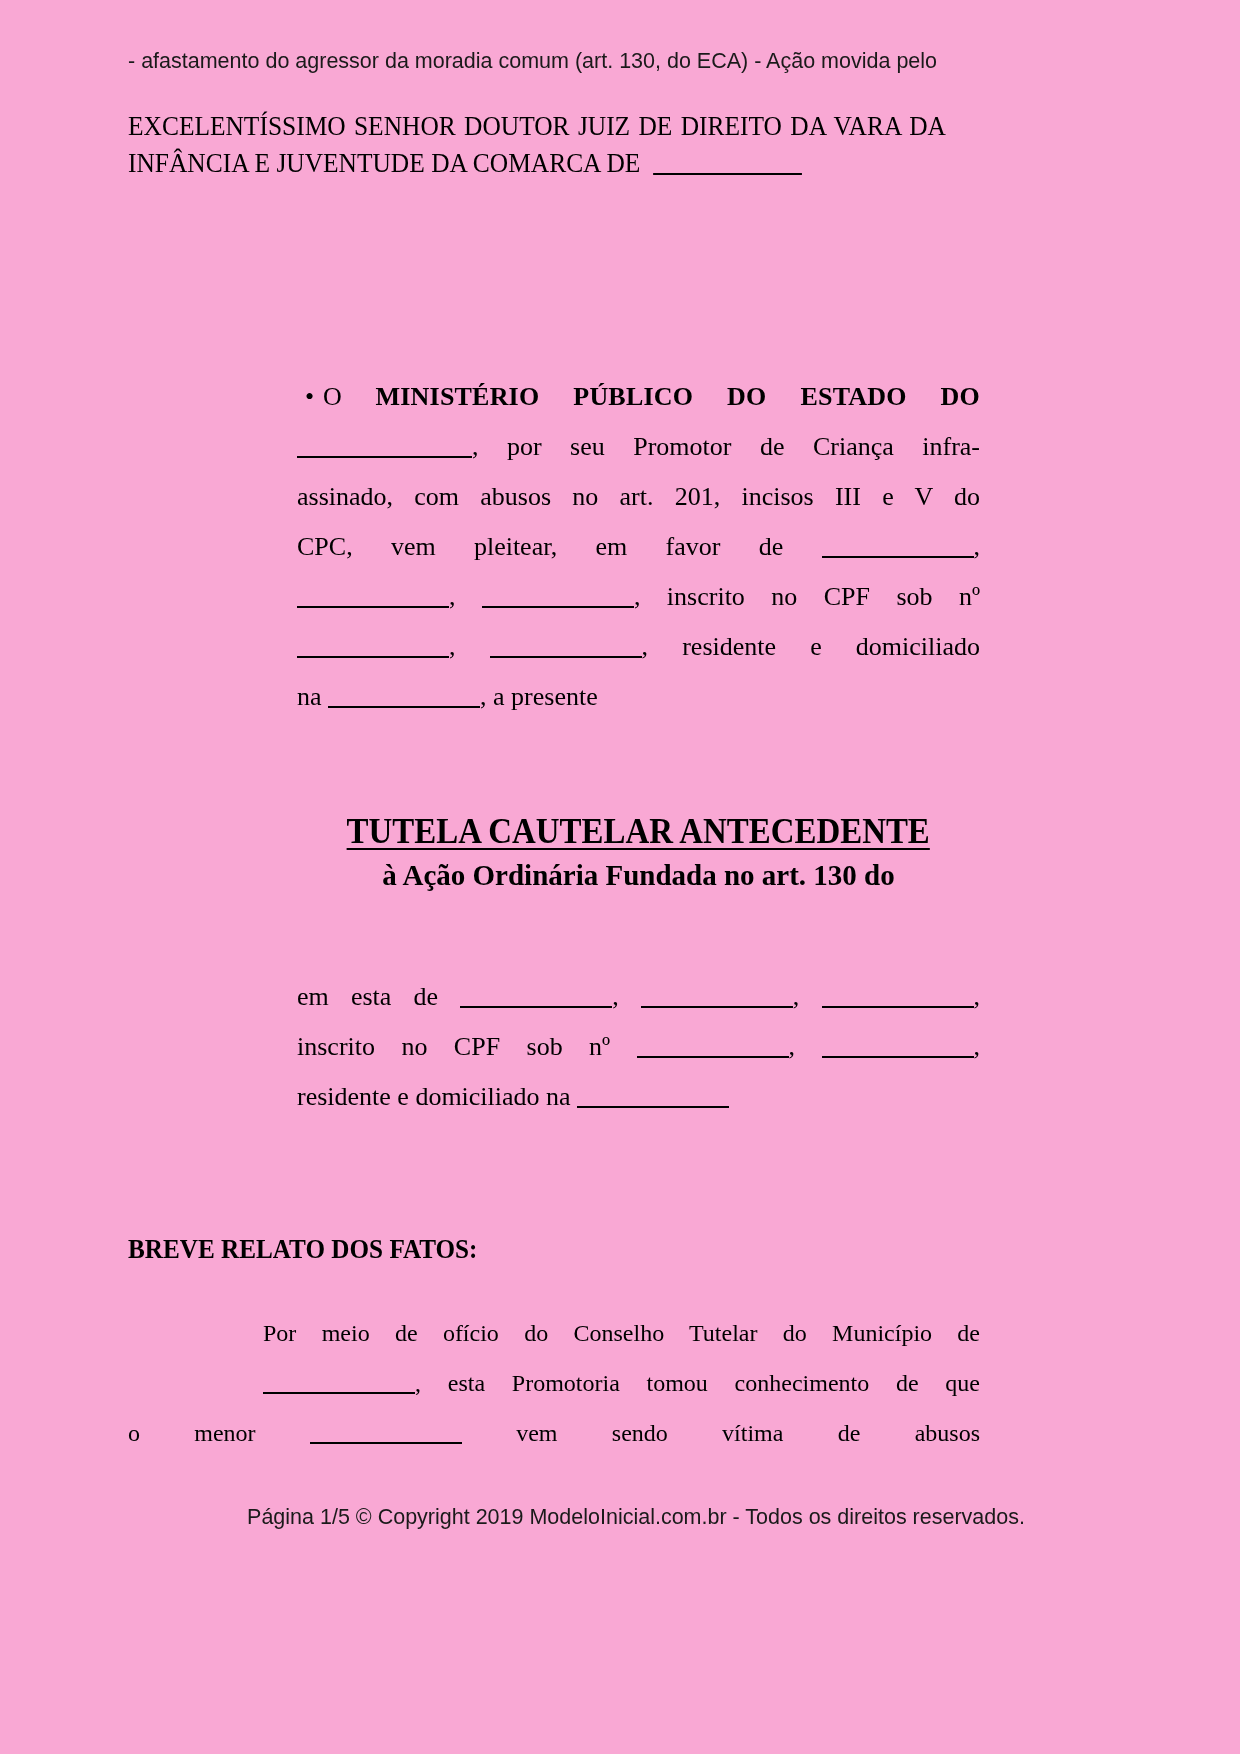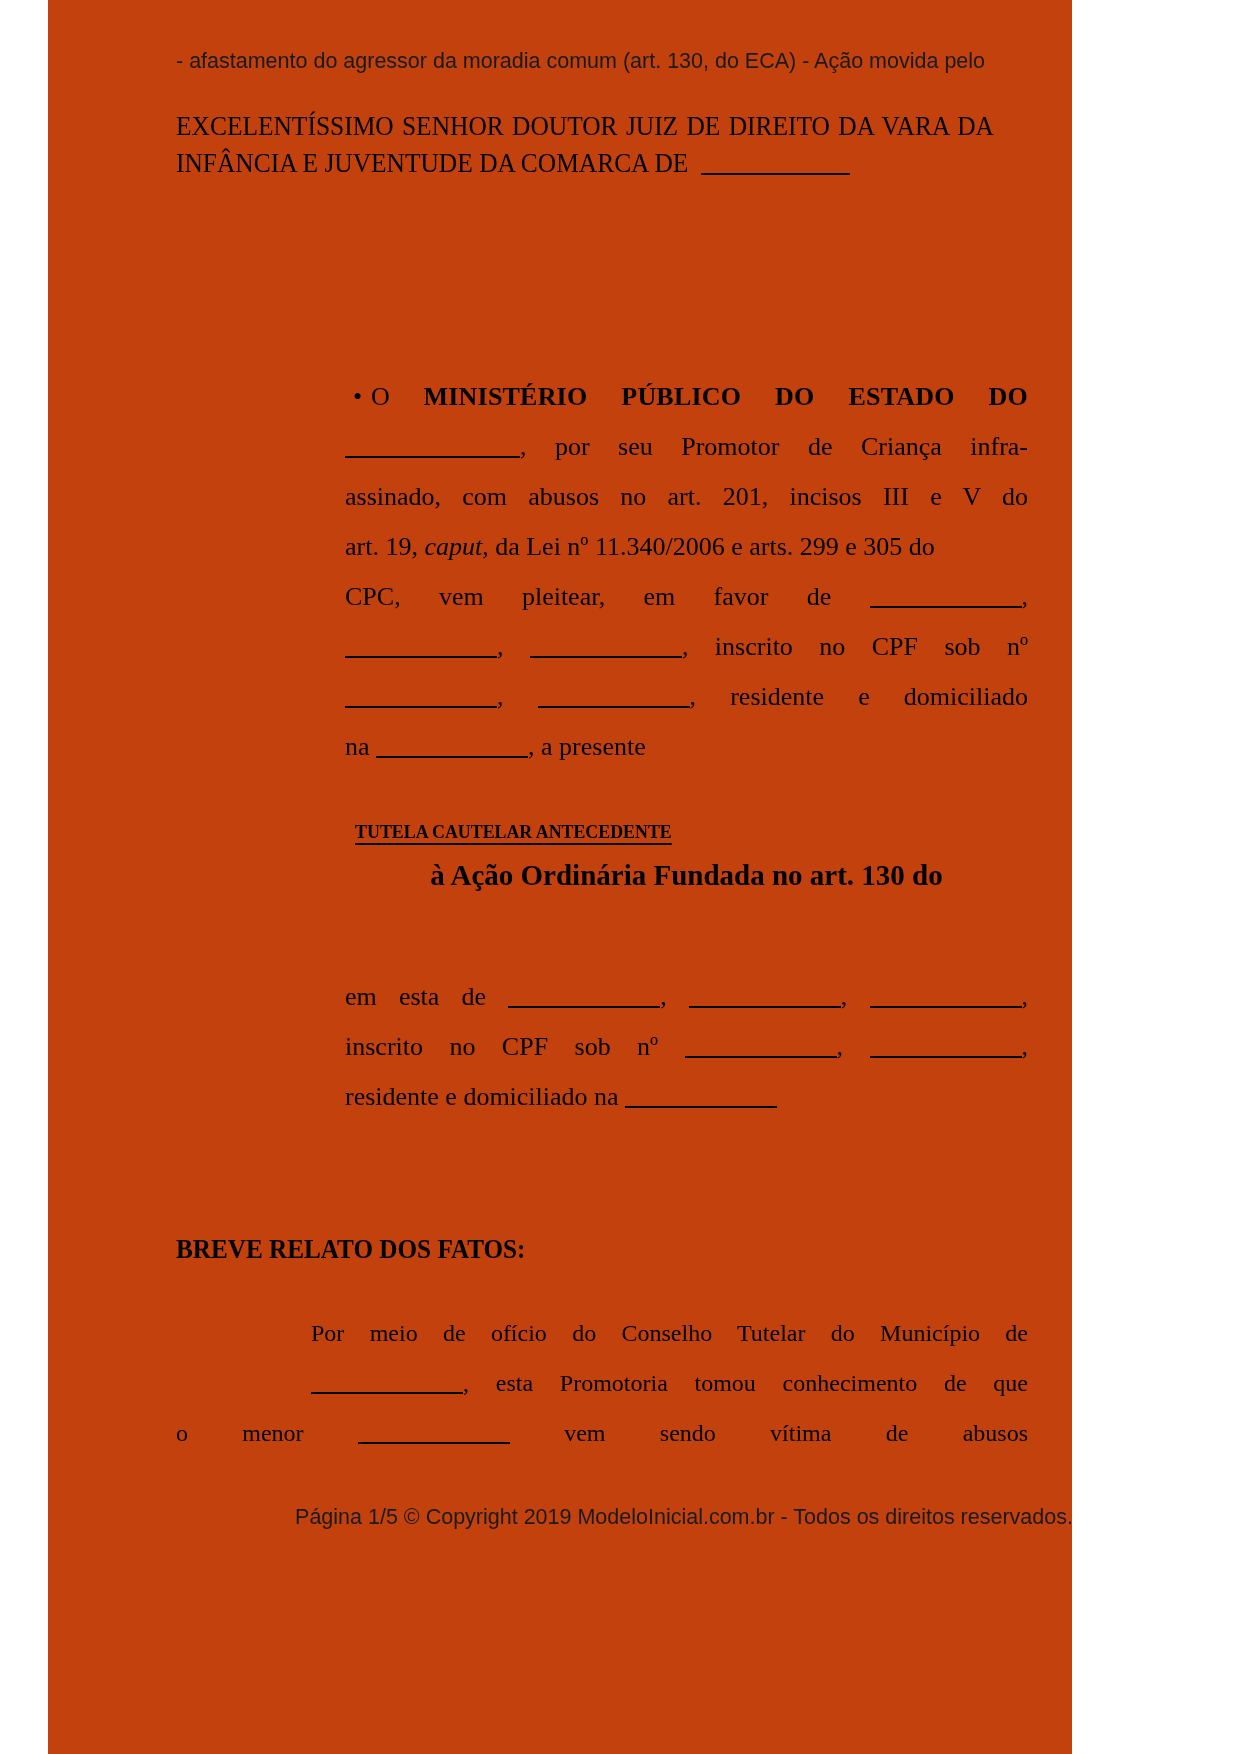--- a/index.html
+++ b/index.html
@@ -12,24 +12,23 @@
     height: 1754px;
     position: relative;
     font-family: "Liberation Serif", "DejaVu Serif", serif;
     color: #000000;
     overflow: hidden;
   }
 
   .page {
     position: absolute;
     left: 0; top: 0;
-    width: 1024px;
+    width: 1240px;
     height: 1754px;
-    background: #c2410c;
-    margin-left: 48px;
+    background: #f9a8d4;
   }
 
   
   .header-note {
     position: absolute;
     left: 128px;
     top: 47px;
     width: 980px;
     font-family: "Liberation Sans", "DejaVu Sans", sans-serif;
     font-size: 21.5px;
@@ -97,21 +96,22 @@
   .blank.w-long  { width: 175px; }
   .blank.w-med   { width: 152px; }
   .blank.w-hdr   { width: 155px; }
 
   
   .title-main {
     position: absolute;
     left: 297px;
     top: 810px;
     width: 683px;
-    font-size: 19px;
+    text-align: center;
+    font-size: 35px;
     font-weight: bold;
     line-height: 44px;
   }
   .title-main .u {
     text-decoration: underline;
     text-underline-offset: 5px;
     text-decoration-thickness: 2px;
     transform: scaleX(0.94);
     display: inline-block;
   }
@@ -189,21 +189,20 @@
 
   <div class="body-block">
 
     <span class="jline bullet-line"><span class="bullet-dot">•</span><span style="display:inline-block;width:26px"></span><span>O</span> <b class="strong">MINISTÉRIO PÚBLICO DO ESTADO DO</b></span>
 
     <span class="jline"><span class="blank w-long"></span><span>, por seu Promotor de Criança infra-</span></span>
 
     <span class="jline">assinado, com abusos no art. 201, incisos III e V do</span>
 
 
-    <span class="jline nospread"><span>art. 19,</span> <i class="ital">caput</i><span>, da Lei nº 11.340/2006 e arts. 299 e 305 do</span></span>
 
     <span class="jline"><span>CPC, vem pleitear, em favor de</span> <span class="blank w-med"></span><span>,</span></span>
 
     <span class="jline"><span class="blank w-med"></span><span>,</span> <span class="blank w-med"></span><span>, inscrito no CPF sob nº</span></span>
 
     <span class="jline"><span class="blank w-med"></span><span>,</span> <span class="blank w-med"></span><span>, residente e domiciliado</span></span>
 
     <span class="jline last"><span>na</span> <span class="blank w-med"></span><span>, a presente</span></span>
   </div>
 

